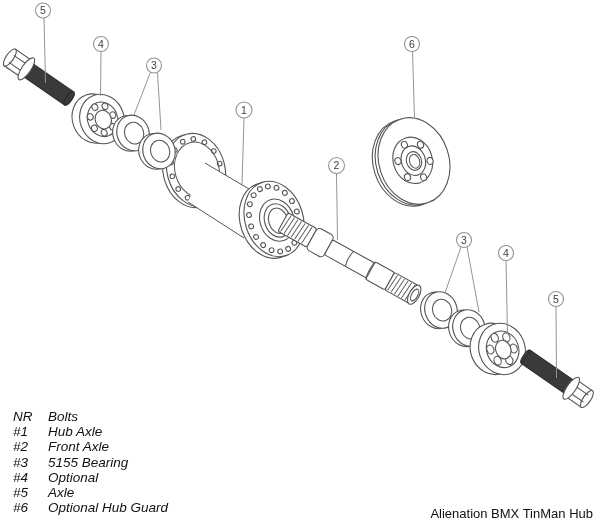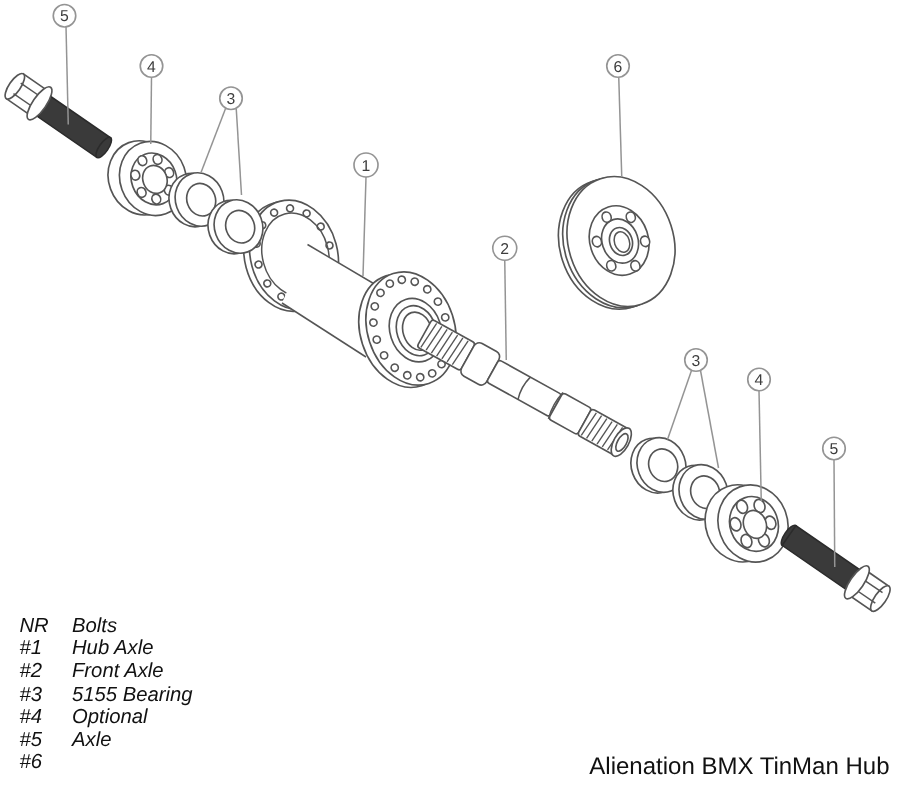--- a/index.html
+++ b/index.html
@@ -20,21 +20,21 @@
   .co{fill:#ffffff;stroke:var(--leader,#949494);stroke-width:1.1;}
   .ct{font-family:"Liberation Sans",sans-serif;font-size:10.5px;fill:#3d3d3d;text-anchor:middle;}
   .legend{
     position:absolute;left:13px;top:409px;
     color:var(--text,#111);font-size:13.5px;line-height:15.2px;
   }
   .legend-row{display:flex;font-style:italic;}
   .legend-nr{width:35px;flex:0 0 35px;}
   .footer-title{
     position:absolute;right:7px;bottom:9px;
-    color:var(--text,#111);font-size:16px;white-space:nowrap;
+    color:var(--text,#111);font-size:13px;white-space:nowrap;
   }
 </style>
 </head>
 <body>
 
 <div class="stage">
 
   <svg class="diagram" width="600" height="530" viewBox="0 0 600 530">
 
     <g>
@@ -272,18 +272,19 @@
     <div class="legend-row">
       <span class="legend-nr">#4</span>
       <span class="legend-name">Optional</span>
     </div>
     <div class="legend-row">
       <span class="legend-nr">#5</span>
       <span class="legend-name">Axle</span>
     </div>
     <div class="legend-row">
       <span class="legend-nr">#6</span>
+      <span class="legend-name">Optional Hub Guard</span>
     </div>
   </div>
 
   <div class="footer-title">Alienation BMX TinMan Hub</div>
 
 </div>
 
 </body></html>

